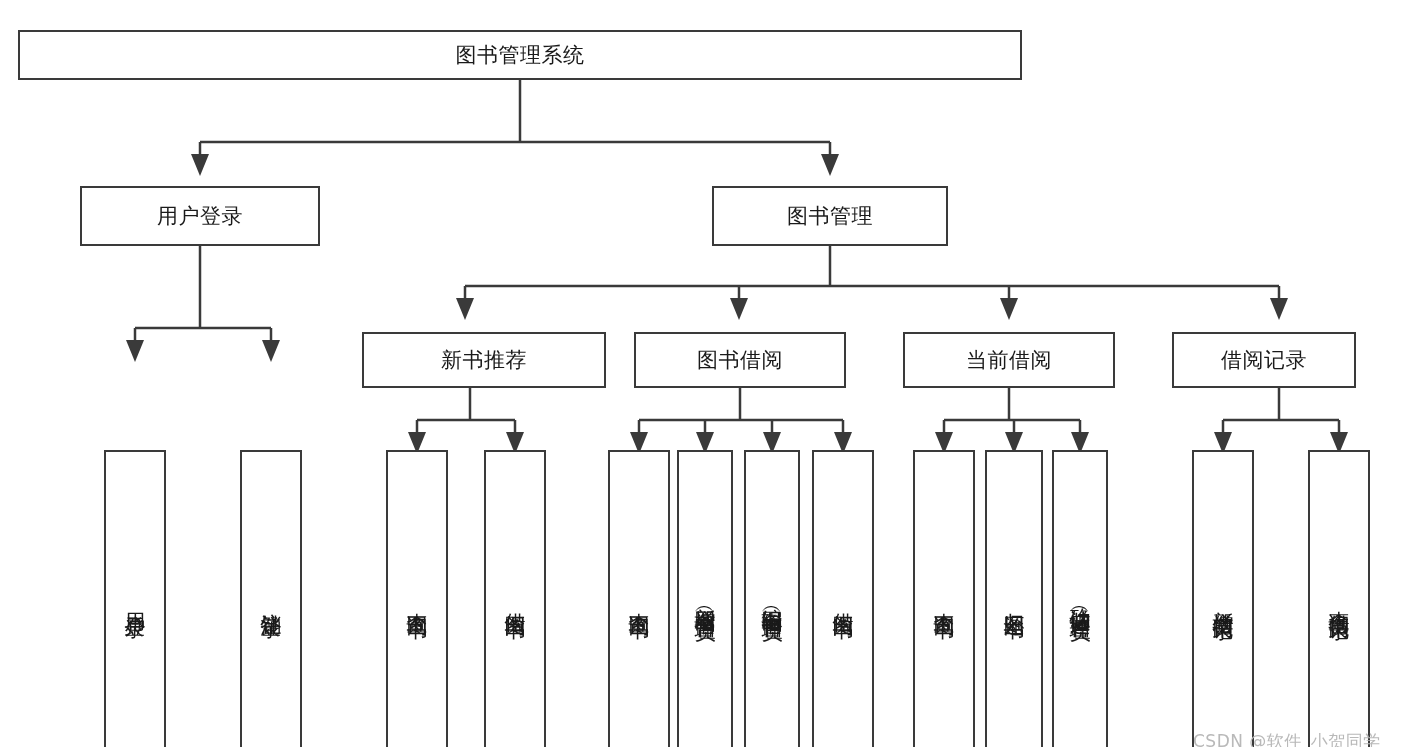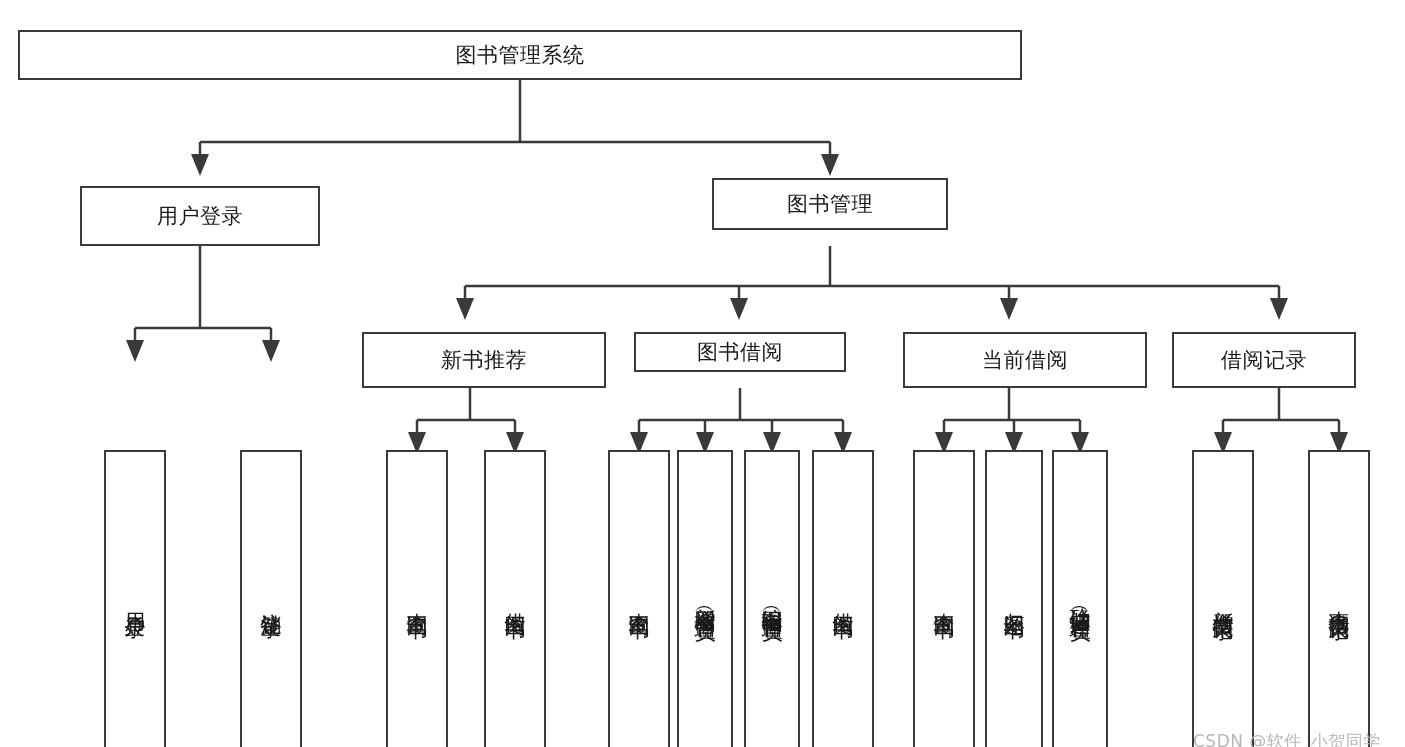--- a/index.html
+++ b/index.html
@@ -123,30 +123,30 @@
       <line x1="1339" y1="406" x2="1339" y2="418" stroke="#3a3a3a" stroke-width="2.5"></line>
       <polygon points="1330,418 1348,418 1339,440" fill="#3a3a3a"></polygon>
     </svg>
   <div id="nodes-layer">
       <div class="node horizontal root" style="left: 18px; top: 16px; width: 1004px; height: 50px; border-color: rgb(58, 58, 58);">
         <span class="node-label">图书管理系统</span>
       </div>
       <div class="node horizontal" style="left: 80px; top: 172px; width: 240px; height: 60px; border-color: rgb(58, 58, 58);">
         <span class="node-label">用户登录</span>
       </div>
-      <div class="node horizontal" style="left: 712px; top: 164px; width: 236px; height: 52px; border-color: rgb(58, 58, 58);">
+      <div class="node horizontal" style="left: 712px; top: 172px; width: 236px; height: 60px; border-color: rgb(58, 58, 58);">
         <span class="node-label">图书管理</span>
       </div>
       <div class="node horizontal" style="left: 362px; top: 318px; width: 244px; height: 56px; border-color: rgb(58, 58, 58);">
         <span class="node-label">新书推荐</span>
       </div>
-      <div class="node horizontal" style="left: 634px; top: 318px; width: 212px; height: 40px; border-color: rgb(58, 58, 58);">
+      <div class="node horizontal" style="left: 634px; top: 318px; width: 212px; height: 56px; border-color: rgb(58, 58, 58);">
         <span class="node-label">图书借阅</span>
       </div>
-      <div class="node horizontal" style="left: 903px; top: 318px; width: 244px; height: 56px; border-color: rgb(58, 58, 58);">
+      <div class="node horizontal" style="left: 903px; top: 318px; width: 212px; height: 56px; border-color: rgb(58, 58, 58);">
         <span class="node-label">当前借阅</span>
       </div>
       <div class="node horizontal" style="left: 1172px; top: 318px; width: 184px; height: 56px; border-color: rgb(58, 58, 58);">
         <span class="node-label">借阅记录</span>
       </div>
       <div class="node vertical" style="left: 104px; top: 436px; width: 62px; height: 299px; border-color: rgb(58, 58, 58);">
         <span class="node-label">用户登录</span>
       </div>
       <div class="node vertical" style="left: 240px; top: 436px; width: 62px; height: 299px; border-color: rgb(58, 58, 58);">
         <span class="node-label">注销登录</span>

